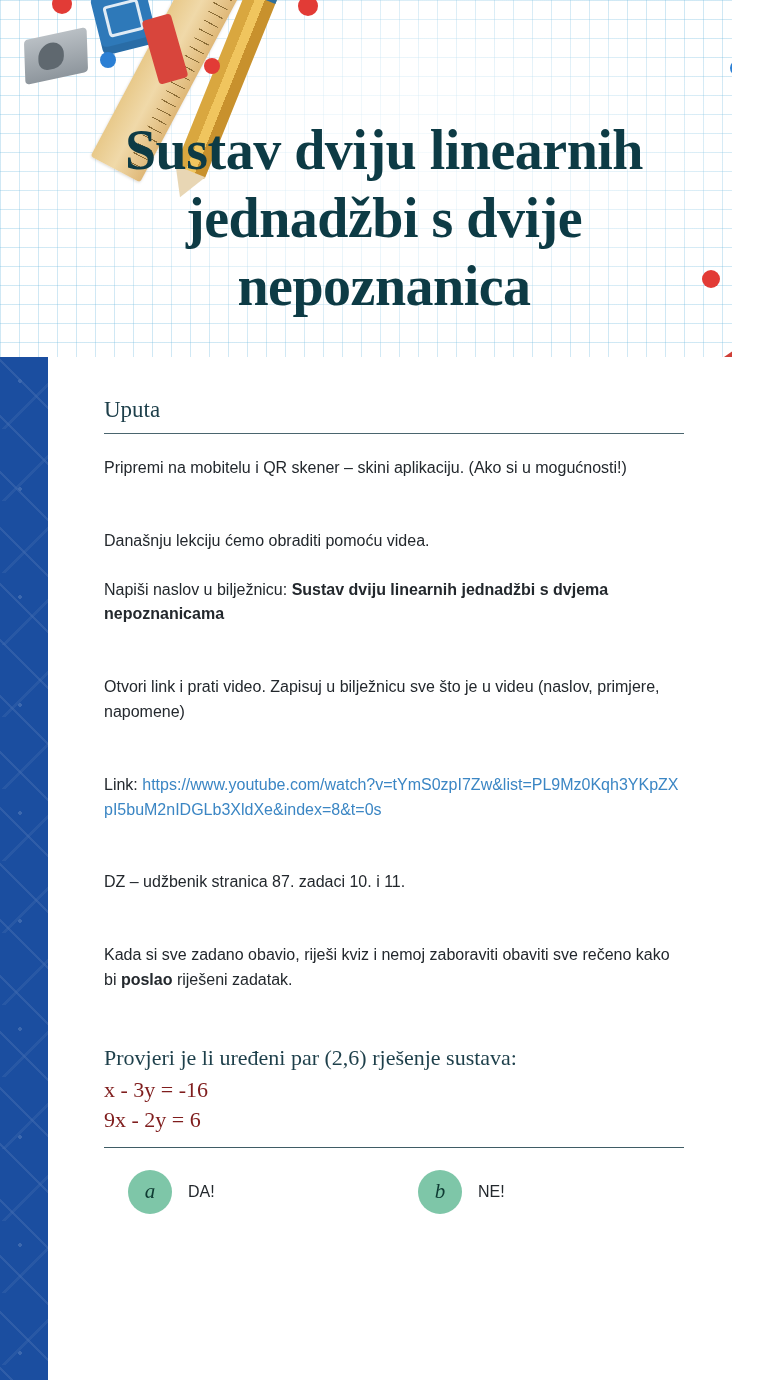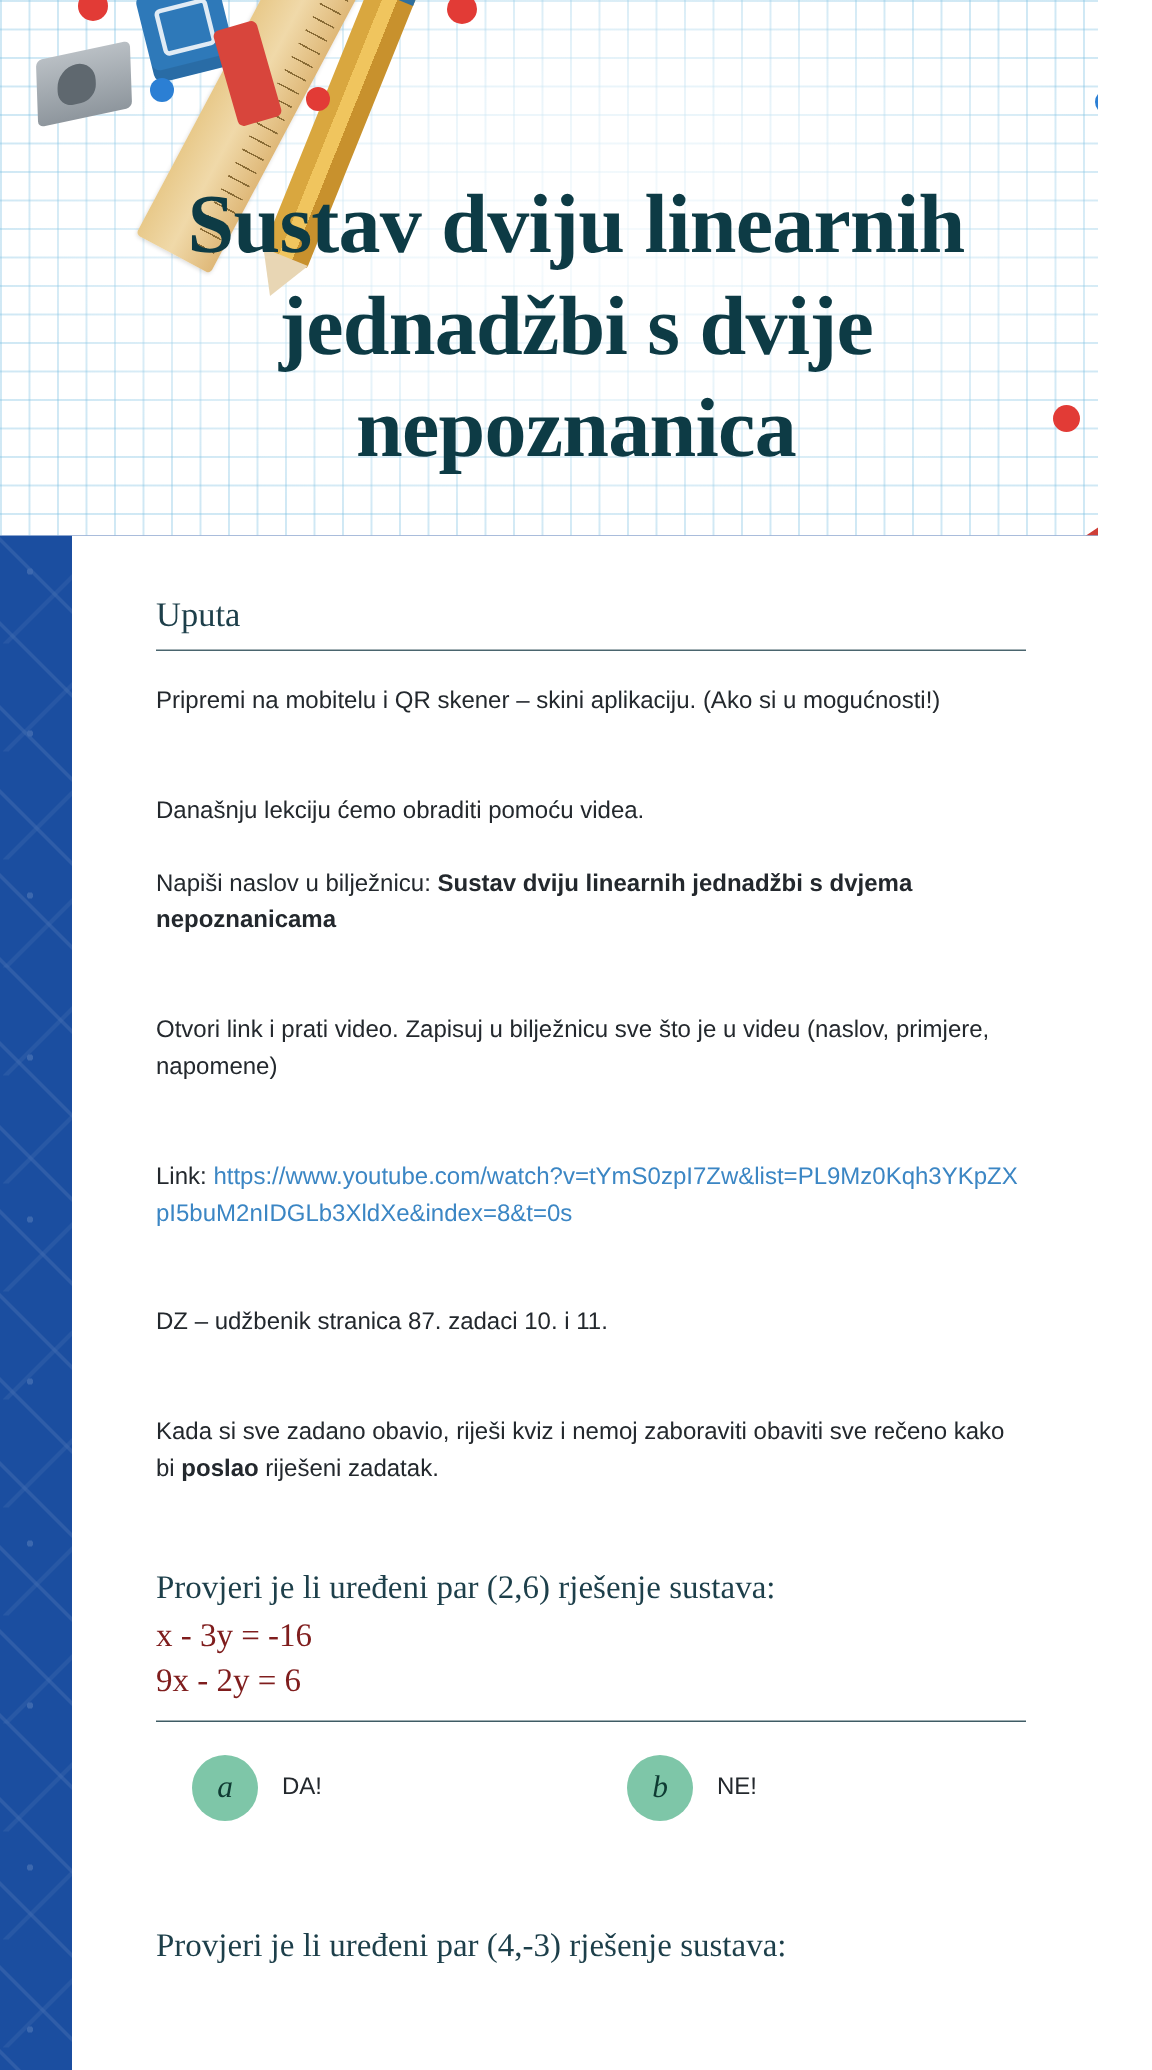--- a/index.html
+++ b/index.html
@@ -340,21 +340,18 @@
               <div class="answer-badge">a</div>
               <div class="answer-label">DA!</div>
             </div>
             <div class="answer">
               <div class="answer-badge">b</div>
               <div class="answer-label">NE!</div>
             </div>
           </div>
         </div>
 
-        <div class="quiz-block-2">
-          <p class="quiz-question">Provjeri je li uređeni par (4,-3) rješenje sustava:</p>
-        </div>
 
       </div>
     </div>
   </div>
 
 </div>
 
 </body></html>

